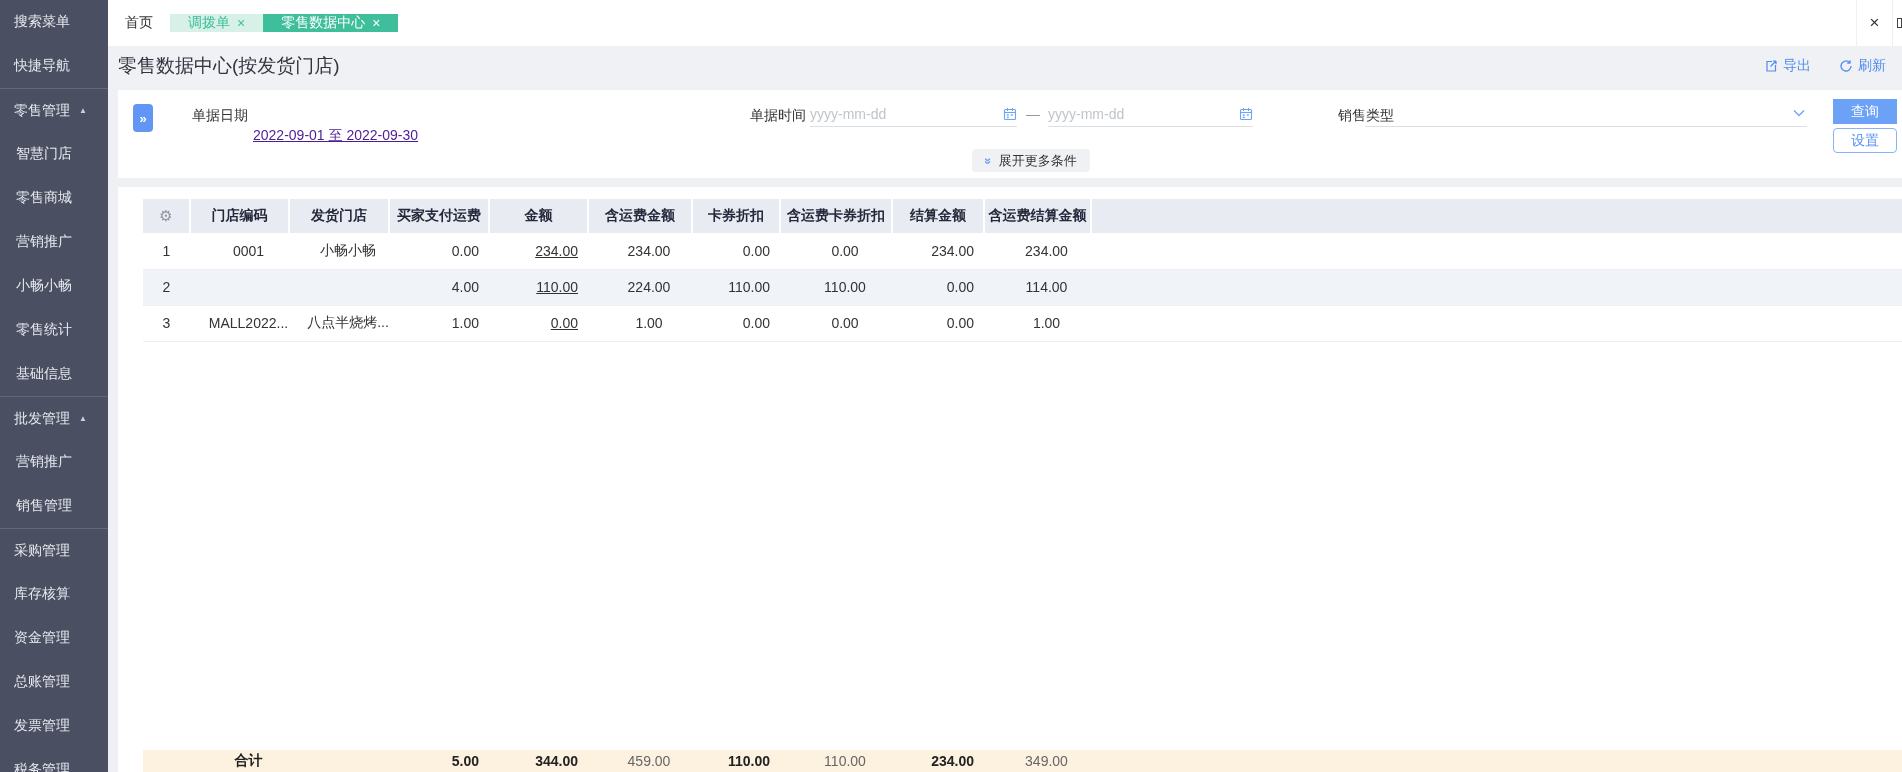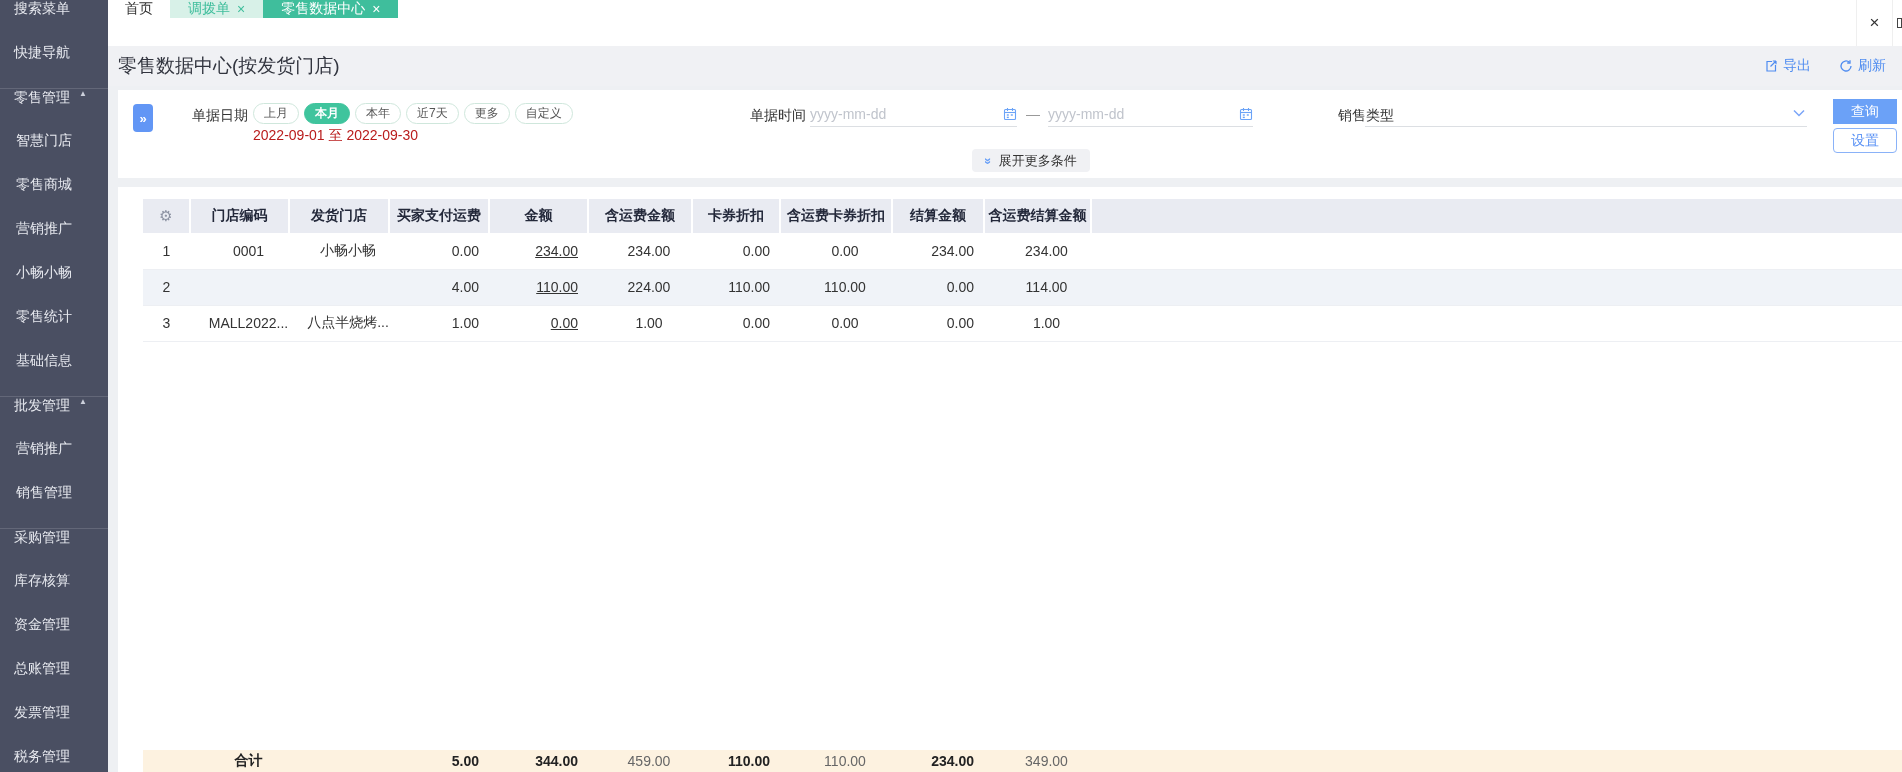--- a/index.html
+++ b/index.html
@@ -1,30 +1,30 @@
 <!DOCTYPE html>
 <html><head>
 <meta charset="utf-8">
 <style>
   * { margin:0; padding:0; box-sizing:border-box; font-family:"Liberation Sans","DejaVu Sans",sans-serif; }
   html,body { width:1902px; height:772px; overflow:hidden; background:#eef0f3; }
   .app { position:relative; width:1902px; height:772px; display:flex; }
 
   
   .sidebar { width:108px; height:100%; background:#4a4f62; flex-shrink:0; color:#e7e9ef; overflow:hidden; }
-  .sb-item { height:44px; display:flex; align-items:flex-start; padding-left:14px; font-size:14px; cursor:pointer; }
+  .sb-item { height:44px; display:flex; align-items:center; padding-left:14px; font-size:14px; cursor:pointer; }
   .sb-item.sub { padding-left:16px; }
   .sb-item.divided { border-top:1px solid rgba(255,255,255,0.14); }
   .sb-item .tri { font-size:8px; margin-left:9px; color:#ccd0db; }
 
   
   .main { flex:1; display:flex; flex-direction:column; height:100%; min-width:0; }
 
   .tabbar { height:46px; background:#ffffff; display:flex; align-items:stretch; }
-  .tabs { display:flex; align-items:flex-start; }
+  .tabs { display:flex; align-items:center; }
   .tab { display:flex; align-items:center; justify-content:center; gap:7px; font-size:14px; cursor:pointer; white-space:nowrap; }
   .tab.plain { color:#333; background:#fff; width:62px; }
   .tab.lite { background:#d8f1e8; color:#3fbe9c; padding:0 18px; }
   .tab.active { background:#3fbe9c; color:#fff; padding:0 18px; }
   .tab .x { font-size:14px; line-height:1; }
   .win-controls { margin-left:auto; display:flex; align-items:stretch; }
   .win-btn { width:36px; display:flex; align-items:center; justify-content:center; color:#333; font-size:17px; background:#fff; border-left:1px solid #efefef; cursor:pointer; }
   .win-btn.partial { width:10px; justify-content:flex-start; overflow:hidden; }
   .partial-box { display:block; width:9px; height:10px; border:1.5px solid #444; margin-left:4px; }
 
@@ -37,21 +37,21 @@
   .gap2 { height:9px; }
 
   
   .filter-panel { margin-left:10px; background:#fff; height:88px; position:relative; }
   .collapse-btn { position:absolute; left:15px; top:14px; width:20px; height:28px; background:#6296f5; border-radius:4px; color:#fff; display:flex; align-items:center; justify-content:center; font-size:13px; font-weight:bold; cursor:pointer; }
   .f-label { position:absolute; top:17px; font-size:14px; color:#333; }
   .date-label { left:74px; }
   .pills { position:absolute; left:135px; top:13px; display:flex; gap:5px; }
   .pill { height:21px; padding:0 10px; border:1px solid #cfe7dc; border-radius:11px; font-size:12px; color:#555; background:#fff; line-height:19px; cursor:pointer; white-space:nowrap; }
   .pill.selected { background:#3fc49d; border-color:#3fc49d; color:#fff; font-weight:bold; }
-  .date-range { position:absolute; left:135px; top:37px; font-size:14px; color:#b91c1c; }
+  .date-range { position:absolute; left:135px; top:37px; font-size:14px; color:#4c1d95;text-decoration:underline; }
   .time-label { left:632px; }
   .time-input { position:absolute; top:11px; height:26px; display:flex; align-items:center; border-bottom:1px solid #dcdfe3; }
   .time-input.t1 { left:692px; width:207px; }
   .time-input.t2 { left:930px; width:205px; }
   .time-input input { border:none; outline:none; flex:1; min-width:0; font-size:14px; color:#333; background:transparent; }
   .time-input input::placeholder { color:#c0c4cc; }
   .dash { position:absolute; left:908px; top:16px; color:#999; font-size:14px; }
   .type-label { left:1220px; }
   .type-select { position:absolute; left:1247px; top:11px; width:442px; height:26px; border-bottom:1px solid #dcdfe3; cursor:pointer; }
   .type-select svg { position:absolute; right:2px; top:8px; }
@@ -185,28 +185,20 @@
       </div>
     </div>
 
     <div class="gap1"></div>
 
     <div class="filter-panel">
       <div class="collapse-btn">
         <span>»</span>
       </div>
       <span class="f-label date-label">单据日期</span>
-      <div class="pills" id="pills">
-          <div class="pill">上月</div>
-          <div class="pill selected">本月</div>
-          <div class="pill">本年</div>
-          <div class="pill">近7天</div>
-          <div class="pill">更多</div>
-          <div class="pill">自定义</div>
-        </div>
       <div class="date-range">2022-09-01 至 2022-09-30</div>
 
       <span class="f-label time-label">单据时间</span>
       <div class="time-input t1">
         <input placeholder="yyyy-mm-dd" style="">
         <svg width="14" height="14" viewBox="0 0 14 14">
             <rect x="1.5" y="2.5" width="11" height="10" rx="1" fill="none" stroke="#6ba3f7" stroke-width="1.1"></rect>
             <line x1="4.5" y1="1" x2="4.5" y2="4" stroke="#6ba3f7" stroke-width="1.1"></line>
             <line x1="9.5" y1="1" x2="9.5" y2="4" stroke="#6ba3f7" stroke-width="1.1"></line>
             <line x1="1.5" y1="5.5" x2="12.5" y2="5.5" stroke="#6ba3f7" stroke-width="1.1"></line>

